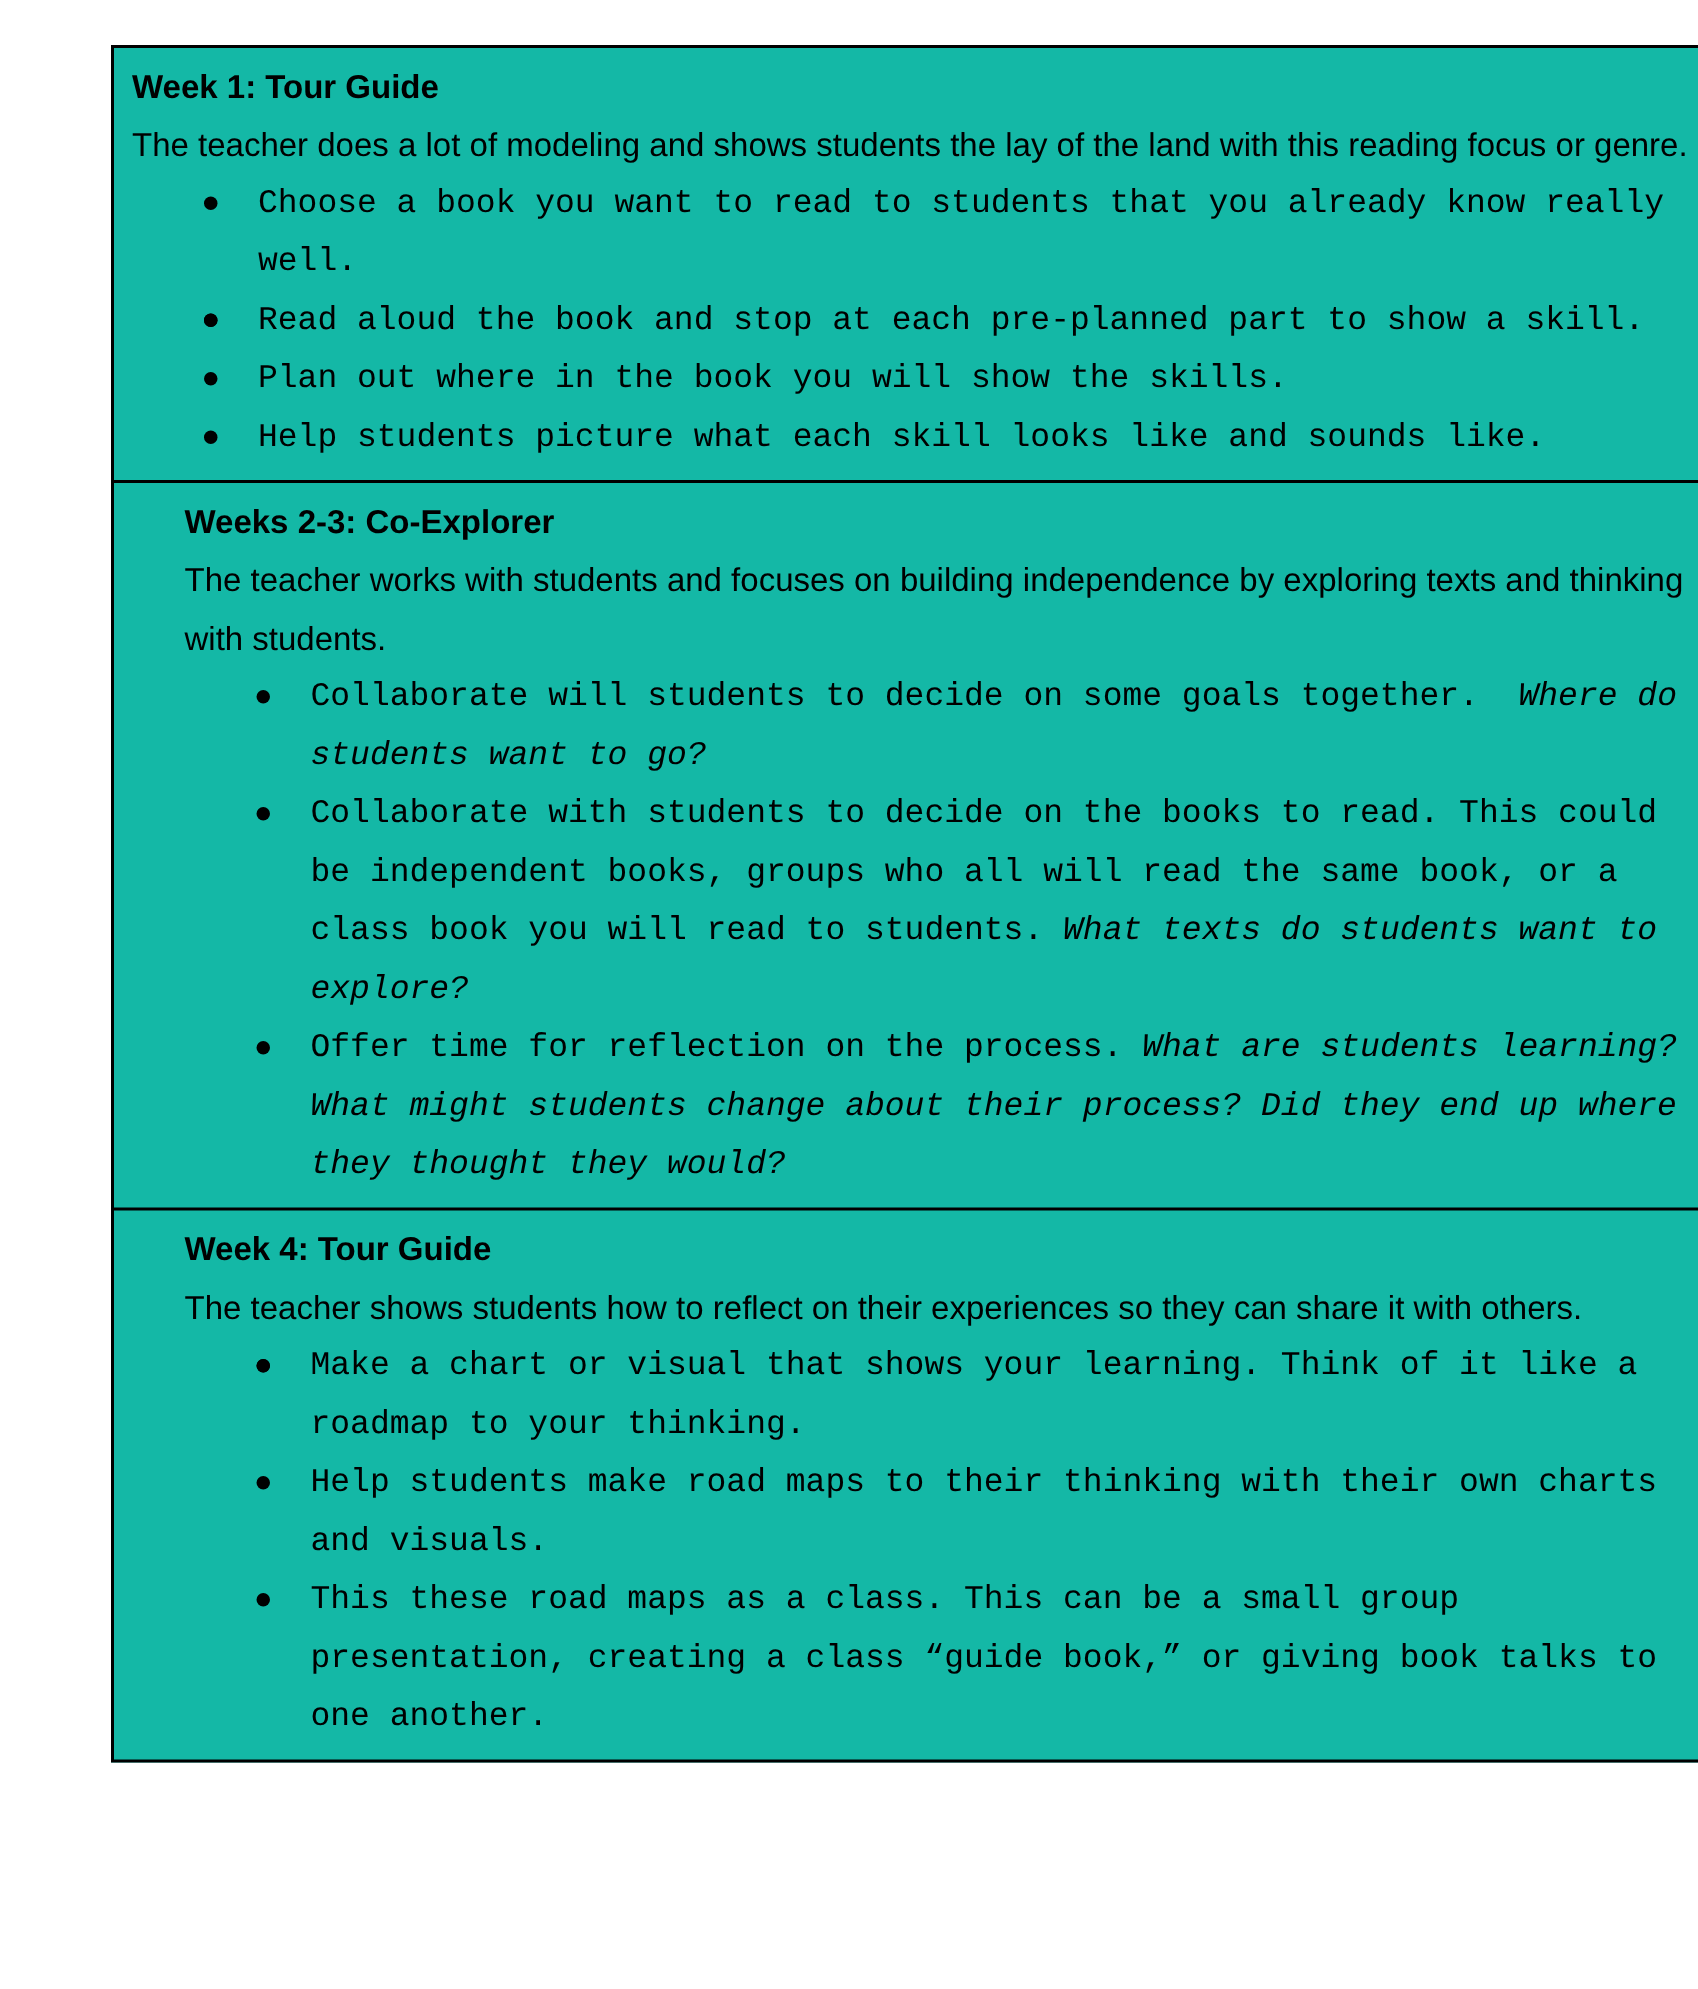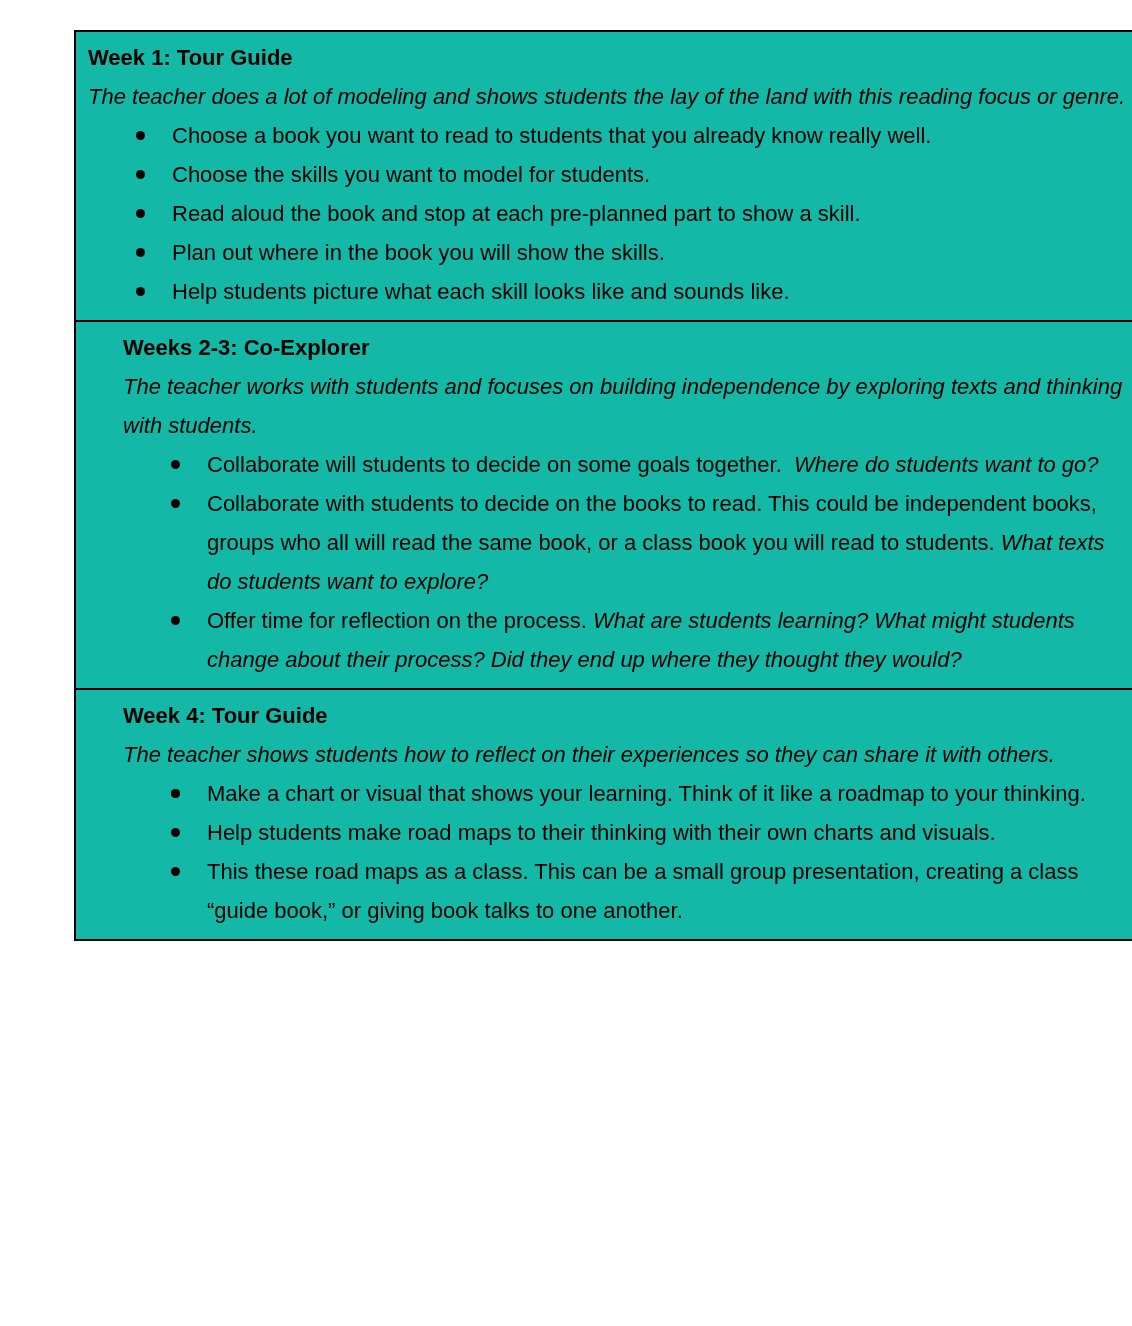--- a/index.html
+++ b/index.html
@@ -31,31 +31,31 @@
     line-height: 39px;
   }
   .section + .section {
     border-top: 2px solid #000000;
     padding-left: 47px;
   }
   .heading {
     font-weight: bold;
   }
   .description {
-    font-style: italic;
   }
   ul.bullets {
     list-style: none;
     margin: 0;
     padding: 0;
   }
   li.bullet {
     position: relative;
     padding-left: 84px;
     white-space: pre-wrap;
+    font-family: Liberation Mono, monospace;
   }
   .dot {
     position: absolute;
     left: 48px;
     top: 15px;
     width: 9px;
     height: 9px;
     border-radius: 50%;
     background: #000000;
   }
@@ -67,21 +67,21 @@
 </head>
 <body>
 
 <div class="doc-table">
 
   <div class="section">
     <div class="heading">Week 1: Tour Guide</div>
     <div class="description">The teacher does a lot of modeling and shows students the lay of the land with this reading focus or genre.</div>
     <ul class="bullets">
         <li class="bullet"><span class="dot"></span><span><span>Choose a book you want to read to students that you already know really well.</span></span></li>
-        <li class="bullet"><span class="dot"></span><span><span>Choose the skills you want to model for students.</span></span></li>
+        <li class="bullet"><span class="dot"></span></li>
         <li class="bullet"><span class="dot"></span><span><span>Read aloud the book and stop at each pre-planned part to show a skill.</span></span></li>
         <li class="bullet"><span class="dot"></span><span><span>Plan out where in the book you will show the skills.</span></span></li>
         <li class="bullet"><span class="dot"></span><span><span>Help students picture what each skill looks like and sounds like.</span></span></li>
       </ul>
   </div>
 
   <div class="section">
     <div class="heading">Weeks 2-3: Co-Explorer</div>
     <div class="description">The teacher works with students and focuses on building independence by exploring texts and thinking with students.</div>
     <ul class="bullets">

